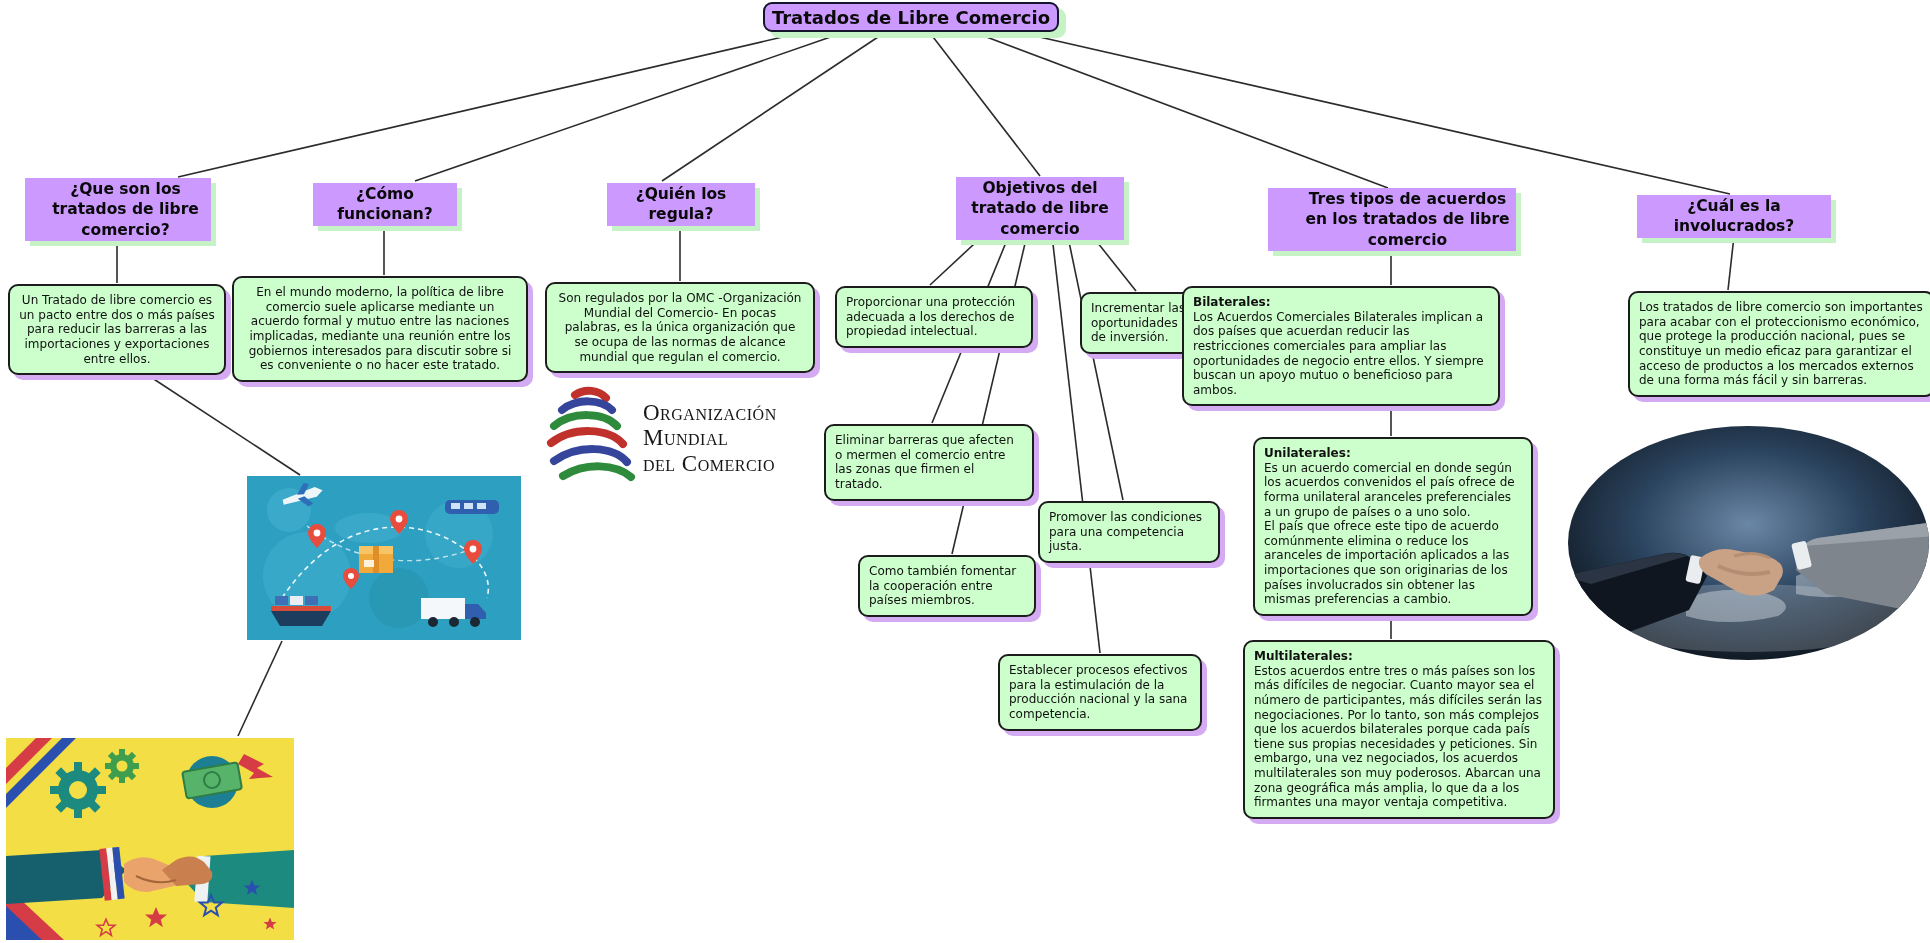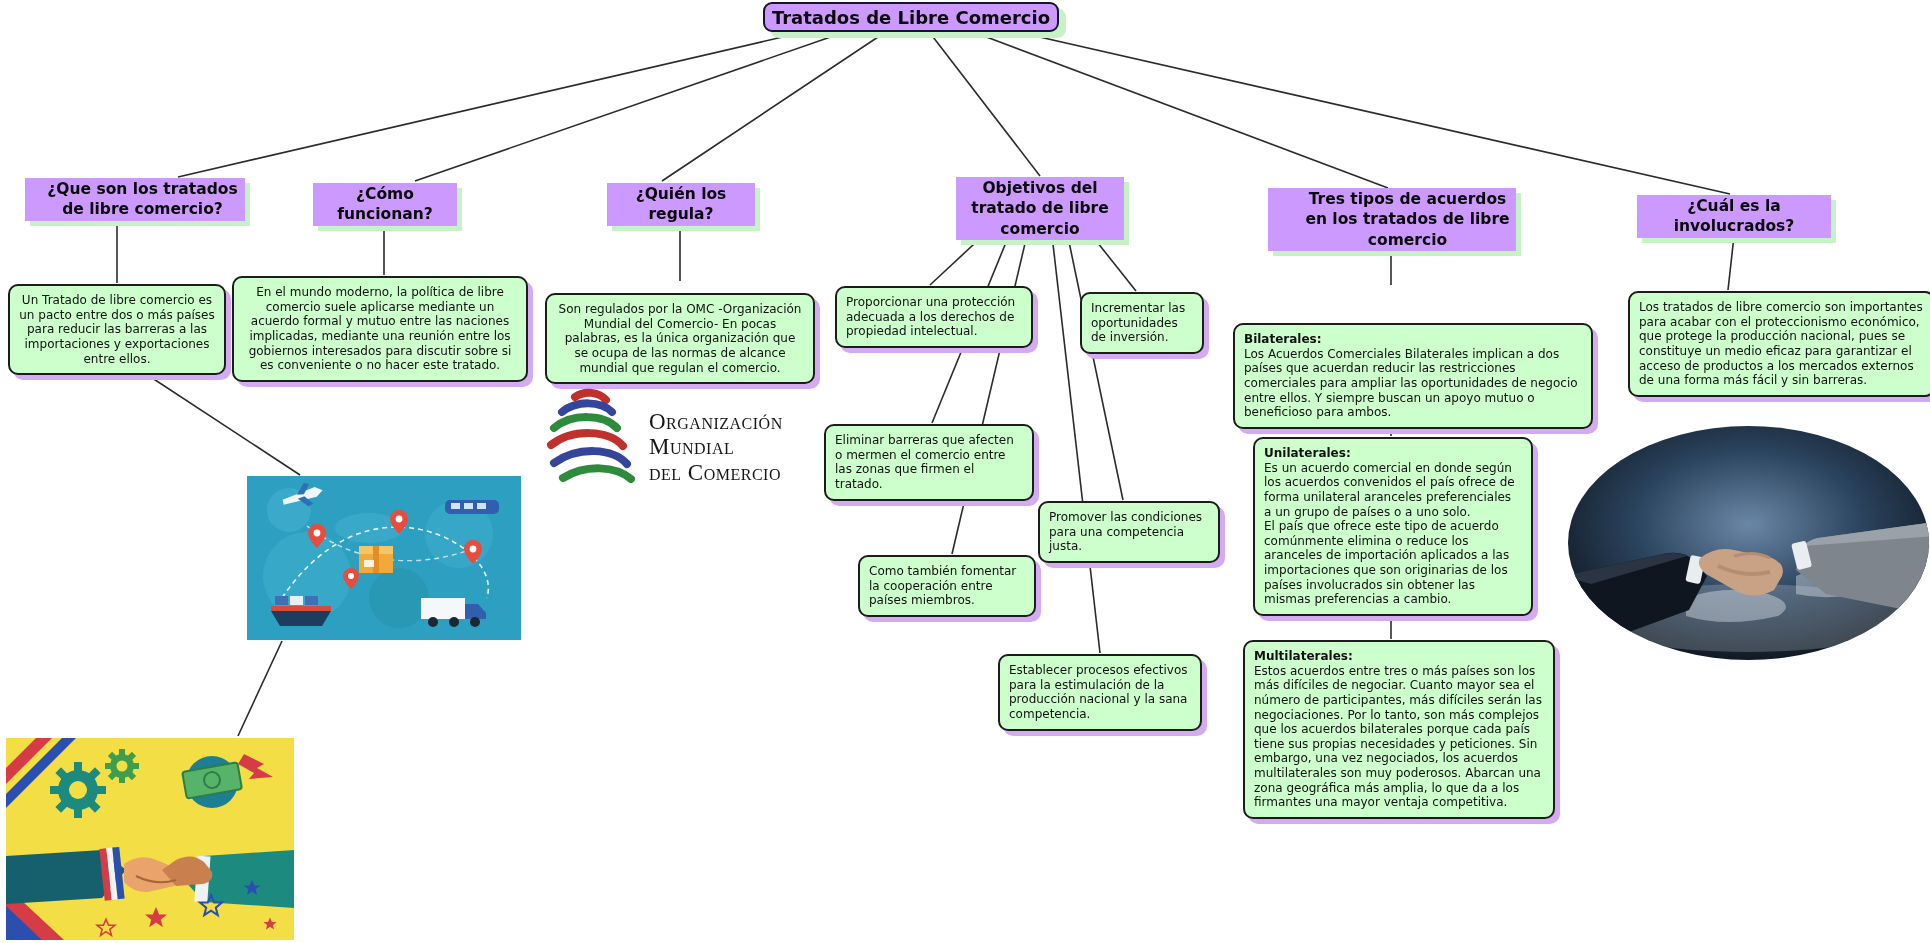--- a/index.html
+++ b/index.html
@@ -20,21 +20,21 @@
   }
   .gbox{
     background:var(--box-bg,#ccffcc);
     border:2px solid #1c1c1c;border-radius:10px;
     box-shadow:5px 5px 0 var(--purple-shadow,#d4aaf2);
     font-size:12px;line-height:1.22;color:#111;padding:7px 9px;
   }
   .center{text-align:center;}
   .gbox-label{font-weight:bold;}
   .gbox-body{white-space:pre-line;}
-  .wto{display:flex;align-items:flex-end;gap:12px;z-index:2;}
+  .wto{display:flex;align-items:center;gap:6px;z-index:2;}
   .wto-text{
     font-family:"Liberation Serif","DejaVu Serif",serif;font-variant:small-caps;
     font-size:23px;line-height:1.1;color:#161616;letter-spacing:0.5px;padding-top:8px;
   }
   svg{display:block;}
 </style>
 </head>
 <body>
 
 <div id="canvas">
@@ -60,39 +60,39 @@
       <line x1="1391" y1="390" x2="1391" y2="436"></line>
       <line x1="1391" y1="614" x2="1391" y2="639"></line>
       <line x1="1736" y1="218" x2="1728" y2="290"></line>
       <line x1="140" y1="370" x2="300" y2="475"></line>
       <line x1="282" y1="641" x2="238" y2="736"></line>
     </g>
   </svg>
 
   <div class="node title-node" style="left:763px;top:2px;width:296px;height:30px;">Tratados de Libre Comercio</div>
 
-  <div class="node heading" style="left:25px;top:178px;width:220px;padding-left:20px;">¿Que son los tratados de libre comercio?</div>
+  <div class="node heading" style="left:25px;top:178px;width:186px;padding-left:20px;">¿Que son los tratados de libre comercio?</div>
   <div class="node heading" style="left:313px;top:183px;width:144px;">¿Cómo funcionan?</div>
   <div class="node heading" style="left:607px;top:183px;width:148px;">¿Quién los regula?</div>
   <div class="node heading" style="left:956px;top:177px;width:168px;">Objetivos del tratado de libre comercio</div>
   <div class="node heading" style="left:1268px;top:188px;width:248px;padding-left:36px;">Tres tipos de acuerdos en los tratados de libre comercio</div>
   <div class="node heading" style="left:1637px;top:195px;width:194px;">¿Cuál es la involucrados?</div>
 
   <div class="node gbox center" style="left:8px;top:284px;width:218px;">Un Tratado de libre comercio es un pacto entre dos o más países para reducir las barreras a las importaciones y exportaciones entre ellos.</div>
   <div class="node gbox center" style="left:232px;top:276px;width:296px;">En el mundo moderno, la política de libre comercio suele aplicarse mediante un acuerdo formal y mutuo entre las naciones implicadas, mediante una reunión entre los gobiernos interesados para discutir sobre si es conveniente o no hacer este tratado.</div>
-  <div class="node gbox center" style="left:545px;top:282px;width:270px;margin-top:11px;">Son regulados por la OMC -Organización Mundial del Comercio- En pocas palabras, es la única organización que se ocupa de las normas de alcance mundial que regulan el comercio.</div>
+  <div class="node gbox center" style="left:545px;top:282px;width:270px;">Son regulados por la OMC -Organización Mundial del Comercio- En pocas palabras, es la única organización que se ocupa de las normas de alcance mundial que regulan el comercio.</div>
 
   <div class="node gbox" style="left:835px;top:286px;width:198px;">Proporcionar una protección adecuada a los derechos de propiedad intelectual.</div>
   <div class="node gbox" style="left:1080px;top:292px;width:124px;">Incrementar las oportunidades de inversión.</div>
   <div class="node gbox" style="left:824px;top:424px;width:210px;">Eliminar barreras que afecten o mermen el comercio entre las zonas que firmen el tratado.</div>
   <div class="node gbox" style="left:1038px;top:501px;width:182px;">Promover las condiciones para una competencia justa.</div>
   <div class="node gbox" style="left:858px;top:555px;width:178px;">Como también fomentar la cooperación entre países miembros.</div>
   <div class="node gbox" style="left:998px;top:654px;width:204px;">Establecer procesos efectivos para la estimulación de la producción nacional y la sana competencia.</div>
 
-  <div class="node gbox" style="left:1233px;top:286px;width:360px;margin-top:37px;">
+  <div class="node gbox" style="left:1182px;top:286px;width:318px;">
     <div class="gbox-label">Bilaterales:</div>
     <div class="gbox-body">Los Acuerdos Comerciales Bilaterales implican a dos países que acuerdan reducir las restricciones comerciales para ampliar las oportunidades de negocio entre ellos. Y siempre buscan un apoyo mutuo o beneficioso para ambos.</div>
   </div>
   <div class="node gbox" style="left:1253px;top:437px;width:280px;">
     <div class="gbox-label">Unilaterales:</div>
     <div class="gbox-body">Es un acuerdo comercial en donde según los acuerdos convenidos el país ofrece de forma unilateral aranceles preferenciales a un grupo de países o a uno solo.
 El país que ofrece este tipo de acuerdo comúnmente elimina o reduce los aranceles de importación aplicados a las importaciones que son originarias de los países involucrados sin obtener las mismas preferencias a cambio.</div>
   </div>
   <div class="node gbox" style="left:1243px;top:640px;width:312px;">
     <div class="gbox-label">Multilaterales:</div>

